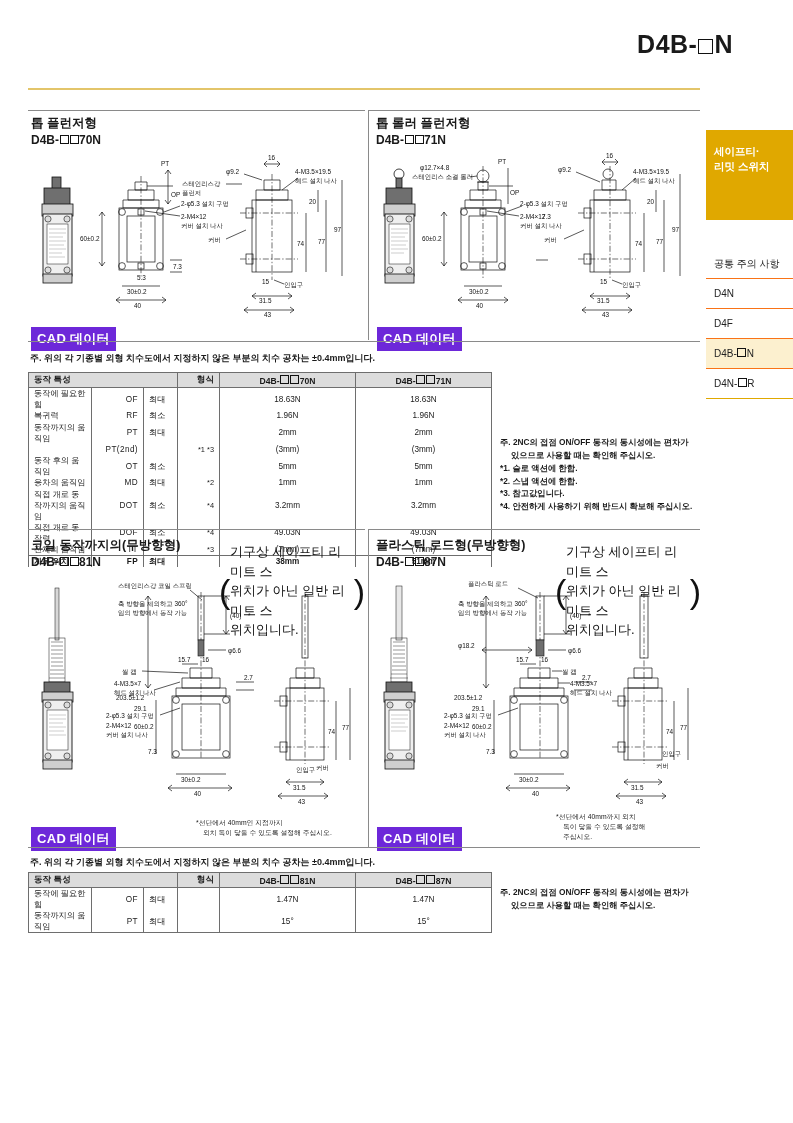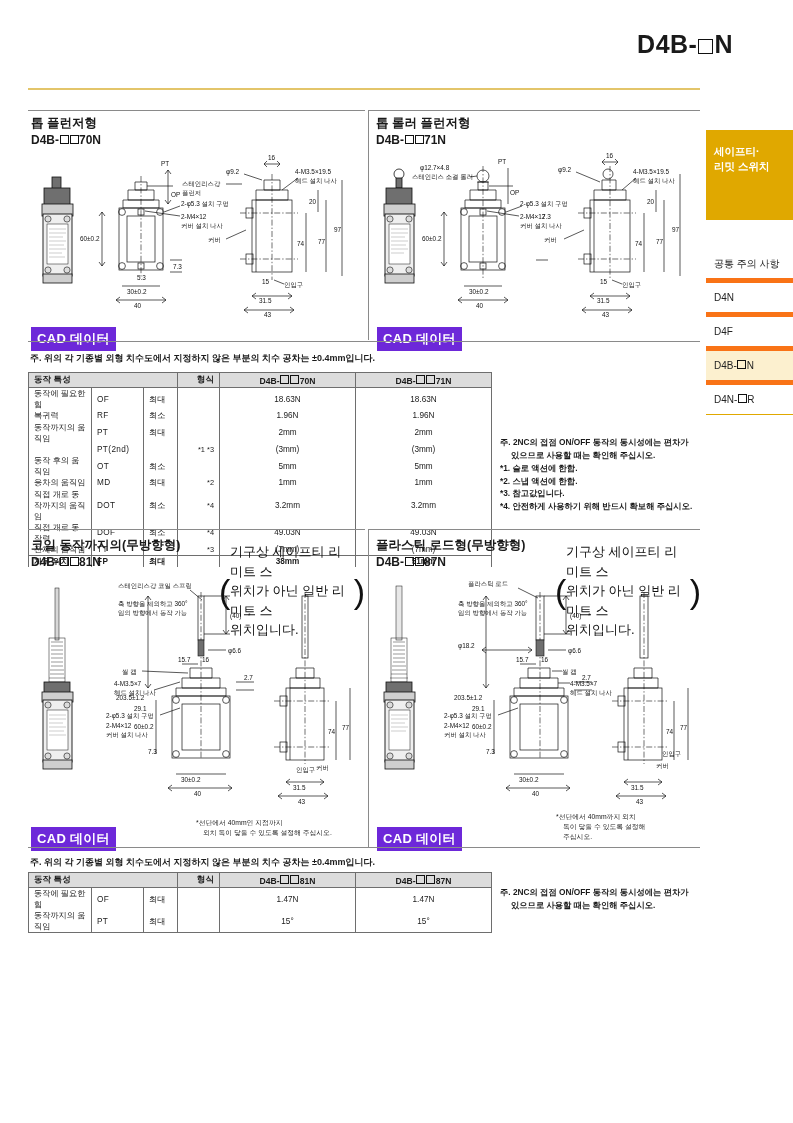--- a/index.html
+++ b/index.html
@@ -24,21 +24,21 @@
         vertical-align:0px; margin:0 .5px; }
   .header-rule { position:absolute; left:28px; top:88px; width:672px; height:2px; background:#e3c56a; }
 
   
   .sidebar { position:absolute; left:706px; top:130px; width:87px; }
   .sb-title {
     background:#e0a800; color:#fff; font-weight:bold; font-size:10.5px;
     line-height:1.45; padding:14px 8px 46px 8px;
   }
   .sb-item {
-    font-size:10px; padding:9px 8px 8px 8px; border-top:5px solid #f97316;
+    font-size:10px; padding:9px 8px 8px 8px; border-top:1px solid #f97316;
     color:#222; line-height:1.2;
   }
   .sb-item.first { border-top:none; margin-top:29px; }
   .sb-item.active { background:#fcf0cf; }
   .sb-end { border-top:1px solid #e0a800; }
 
   
   .sec-rule { position:absolute; height:1px; background:#8a8a8a; }
   .sec-head { position:absolute; font-weight:bold; line-height:1.25; }
   .sec-head .ko { font-size:12.5px; display:block; }
@@ -71,21 +71,21 @@
   }
   .spec-table thead th {
     background:#dcdcdc; font-weight:bold; font-size:8.6px; height:15px;
     padding:1px 5px;
   }
   .th-left { text-align:left; }
   .th-right { text-align:right; }
   .th-mdl { text-align:center; }
   .spec-table tbody td { height:11.5px; padding:0 5px; }
   .c-name { text-align:left; font-weight:bold; }
-  .c-sym  { text-align:left; font-family:"Liberation Sans",sans-serif; letter-spacing:.4px; }
+  .c-sym  { text-align:right; font-family:"Liberation Sans",sans-serif; letter-spacing:.4px; }
   .c-min  { text-align:left; font-weight:bold; }
   .c-ast  { text-align:right; font-weight:bold; font-size:7.4px; padding-right:4px; }
   .c-val  { text-align:center; }
   .grp-top td { border-top:1px solid #6e6e6e;font-weight:bold; }
   .nb-b td { border-bottom:none; }
   .nb-t td { border-top:none; }
 
   .notes { position:absolute; font-size:8.3px; line-height:1.55; font-weight:bold; }
   .notes .n-ind { padding-left:11px; display:block; }
   .notes .n-row { display:block; }

